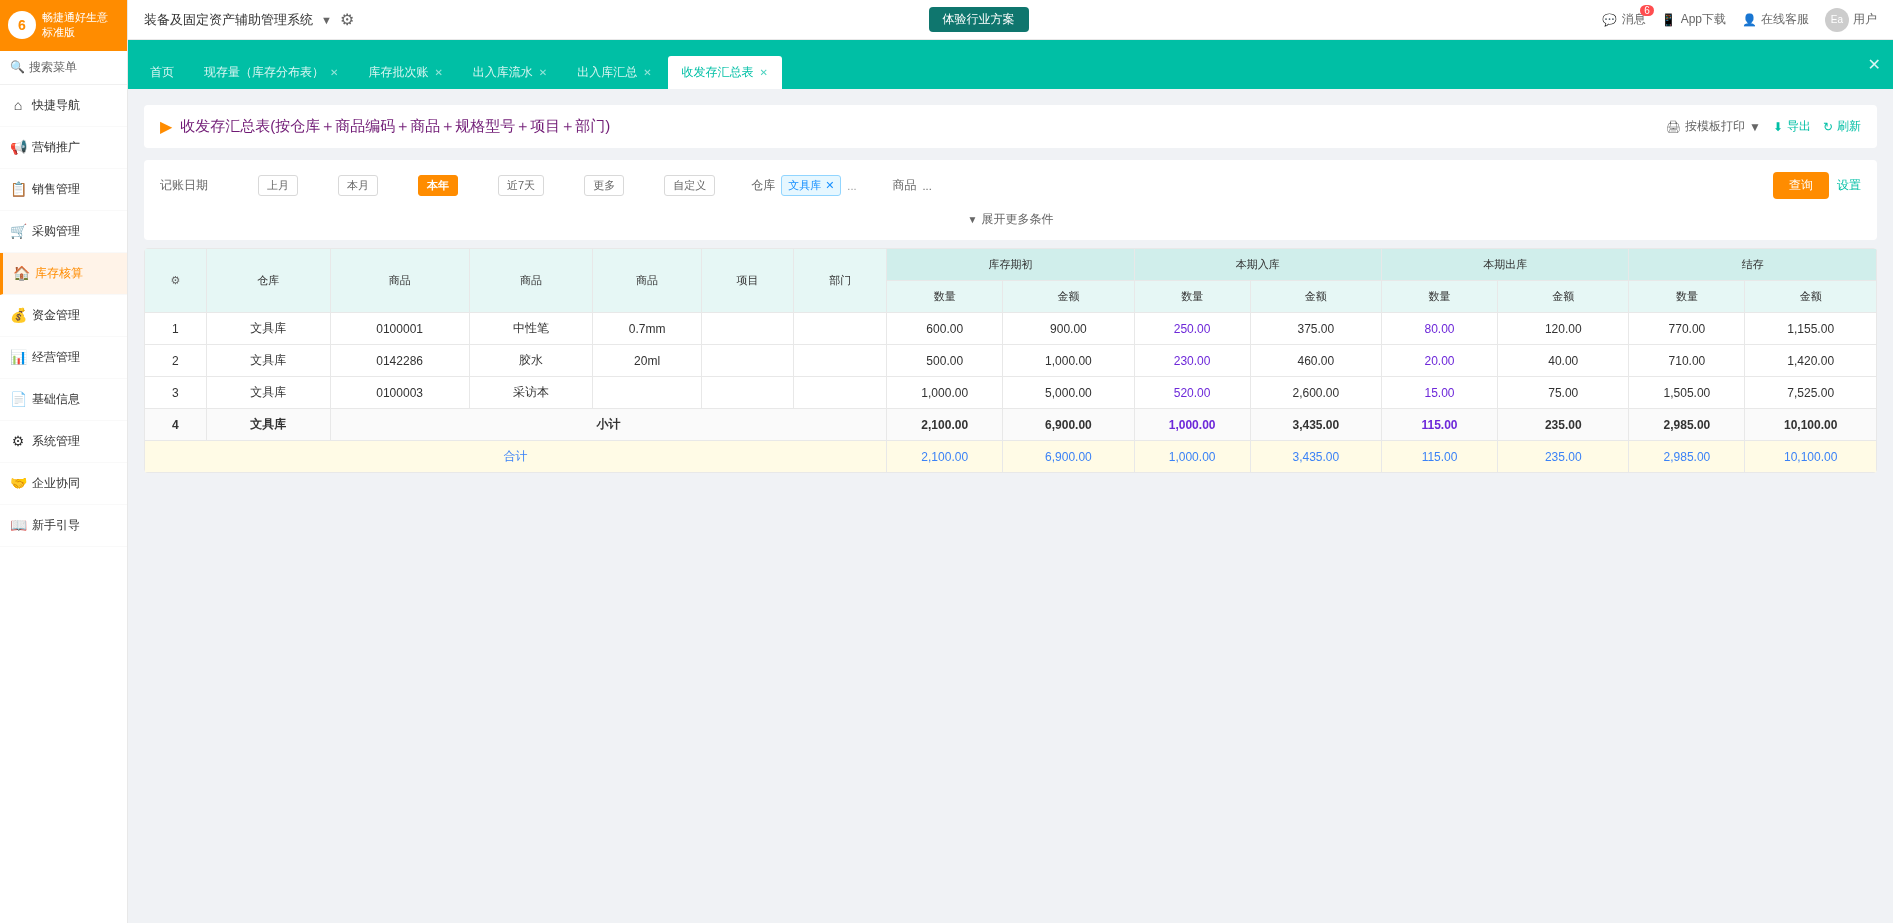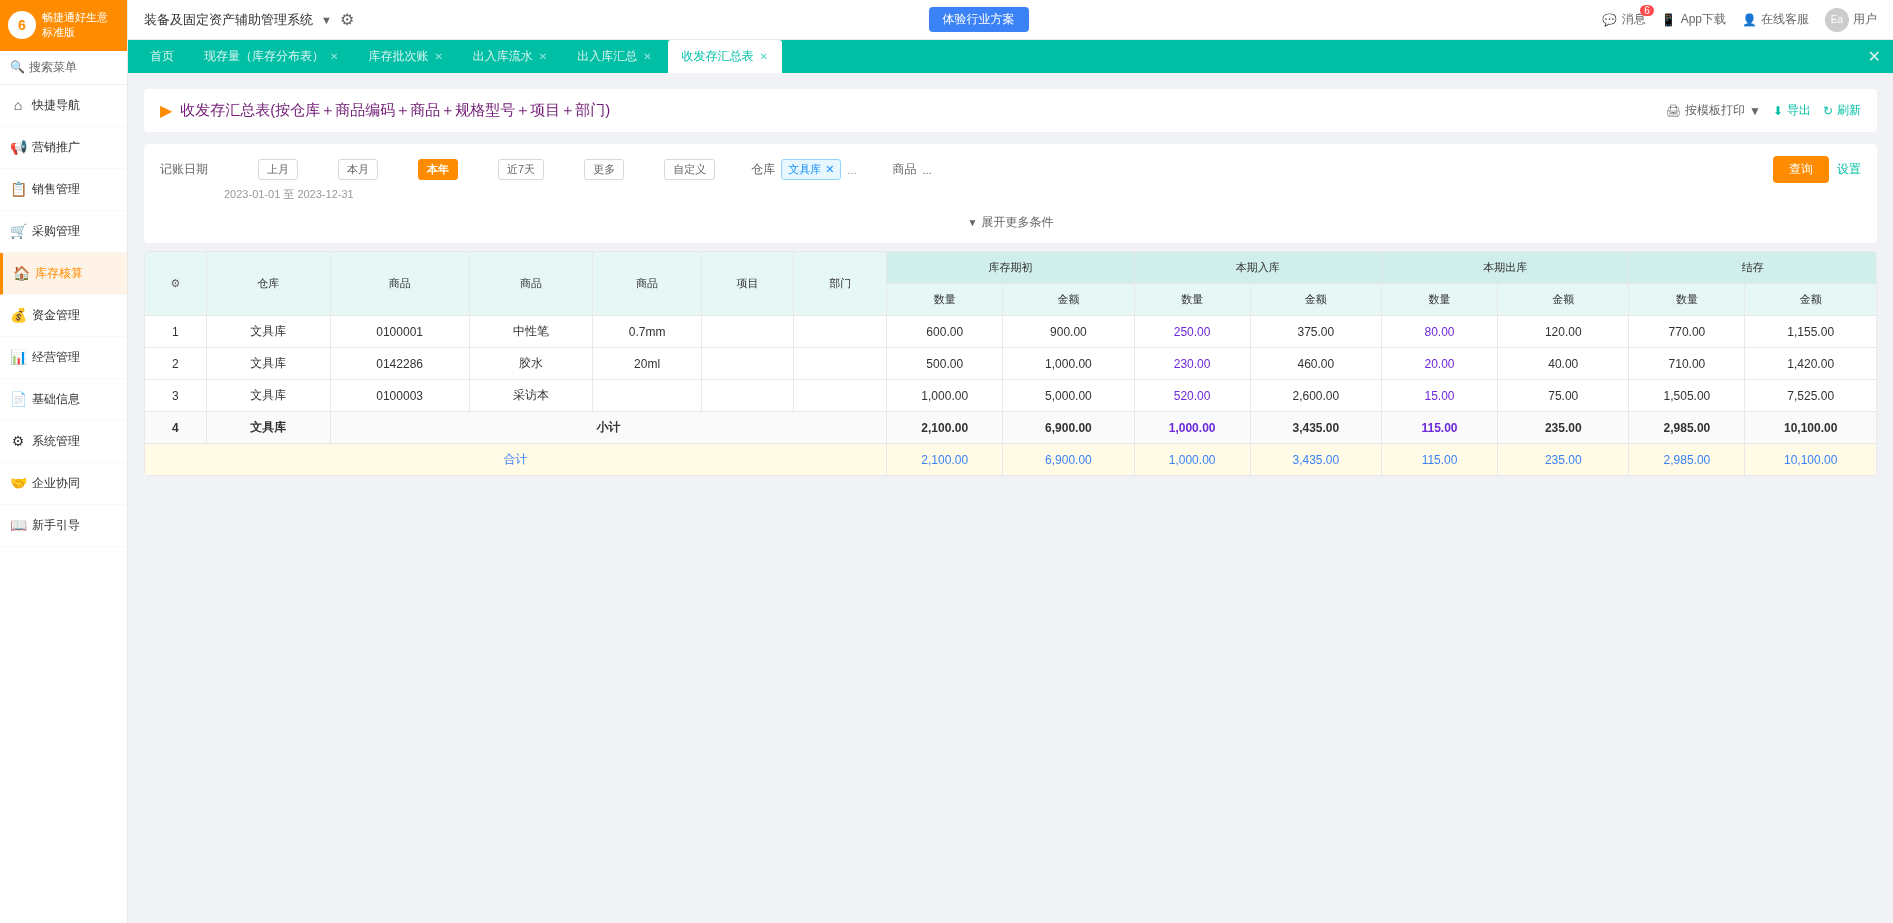--- a/index.html
+++ b/index.html
@@ -19,29 +19,29 @@
 
     
     .main { flex: 1; display: flex; flex-direction: column; overflow: hidden; }
 
     
     .topbar { background: #fff; border-bottom: 1px solid #e8e8e8; display: flex; align-items: center; justify-content: space-between; padding: 0 16px; height: 40px; flex-shrink: 0; }
     .topbar-left { display: flex; align-items: center; gap: 8px; }
     .topbar-system-name { font-size: 13px; color: #333; }
     .topbar-dropdown { color: #666; font-size: 11px; cursor: pointer; display: flex; align-items: center; gap: 4px; }
     .topbar-settings { color: #666; cursor: pointer; font-size: 16px; }
-    .topbar-trial-btn { background: #3b82f6; color: #fff; border: none; border-radius: 4px; padding: 4px 14px; cursor: pointer; font-size: 12px; }
+    .topbar-trial-btn { background: #0f766e; color: #fff; border: none; border-radius: 4px; padding: 4px 14px; cursor: pointer; font-size: 12px; }
     .topbar-right { display: flex; align-items: center; gap: 16px; color: #666; font-size: 12px; }
     .topbar-right-item { display: flex; align-items: center; gap: 4px; cursor: pointer; position: relative; }
     .badge { background: #ff4d4f; color: #fff; border-radius: 10px; font-size: 10px; padding: 0 4px; position: absolute; top: -6px; right: -8px; }
     .user-avatar { width: 24px; height: 24px; background: #ccc; border-radius: 50%; display: flex; align-items: center; justify-content: center; font-size: 10px; color: #fff; }
 
     
     .tabbar { background: #00bfa5; display: flex; align-items: center; padding: 0 8px; flex-shrink: 0; }
-    .tab { display: flex; align-items: center; gap: 4px; padding: 8px 14px; color: rgba(255,255,255,0.85); cursor: pointer; font-size: 12px; border-radius: 3px 3px 0 0; margin-right: 2px; }
+    .tab { display: flex; align-items: center; gap: 4px; padding: 8px 14px; color: rgba(255,255,255,0.85); cursor: pointer; font-size: 12px; border-radius: 3px 3px 0 0; margin-right: 2px; margin-top: 16px; }
     .tab.active { background: #fff; color: #00bfa5; font-weight: 500; }
     .tab-close { font-size: 10px; opacity: 0.7; margin-left: 2px; }
     .tabbar-close-all { margin-left: auto; color: rgba(255,255,255,0.85); font-size: 16px; cursor: pointer; padding: 4px; }
 
     
     .page-content { flex: 1; overflow-y: auto; background: #f0f2f5; padding: 16px; }
 
     
     .page-header { background: #fff; padding: 12px 16px; margin-bottom: 12px; border-radius: 4px; display: flex; align-items: center; justify-content: space-between; }
     .page-title { font-size: 15px; font-weight: 500; color: #701a75; }
@@ -266,21 +266,20 @@
         </div>
         <div style="display:flex;align-items:center;gap:6px;margin-left:20px;">
           <span class="filter-product-label">商品</span>
           <span class="filter-more-btn">...</span>
         </div>
         <div style="margin-left:auto;display:flex;gap:8px;align-items:center;">
           <button class="query-btn">查询</button>
           <span class="settings-link">设置</span>
         </div>
       </div>
-      <div style="color:#999;font-size:11px;margin-top:4px;margin-left:64px;">2023-01-01 至 2023-12-31</div>
       <div class="filter-expand-row">
         <div class="expand-btn">
           <span class="expand-icon">▼</span>
           <span>展开更多条件</span>
         </div>
       </div>
     </div>
 
     <div class="table-container">
       <table>

